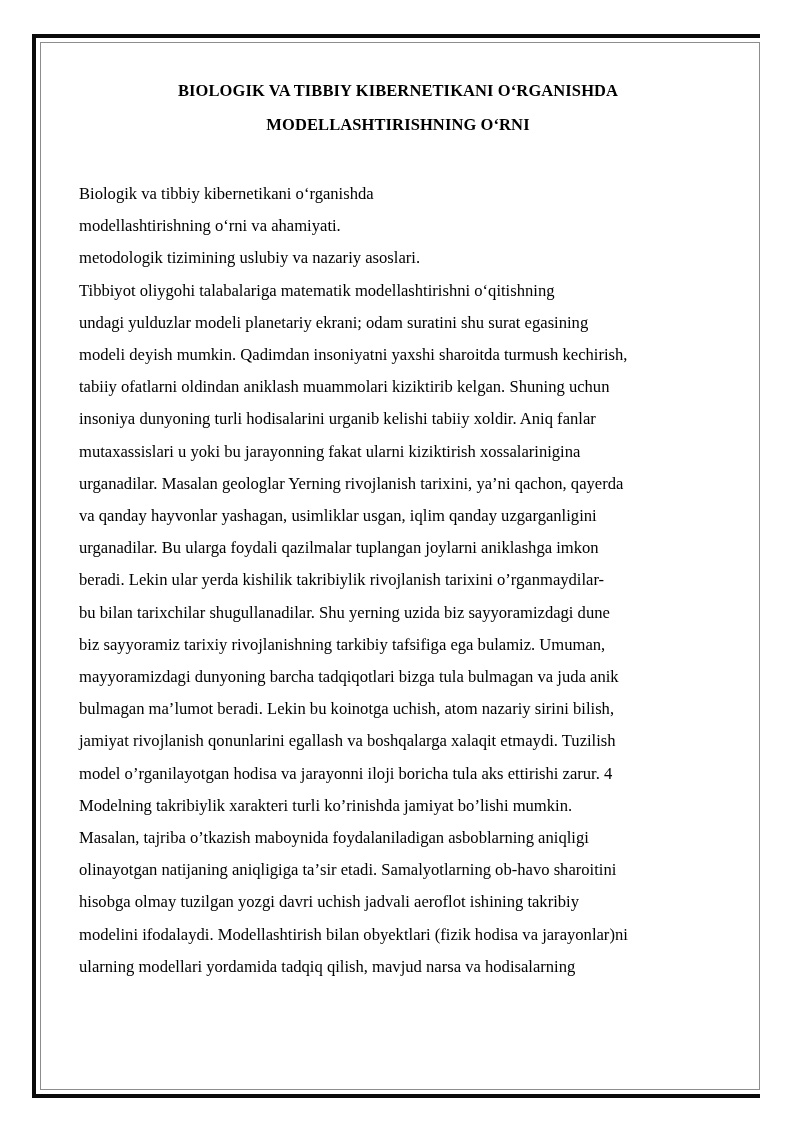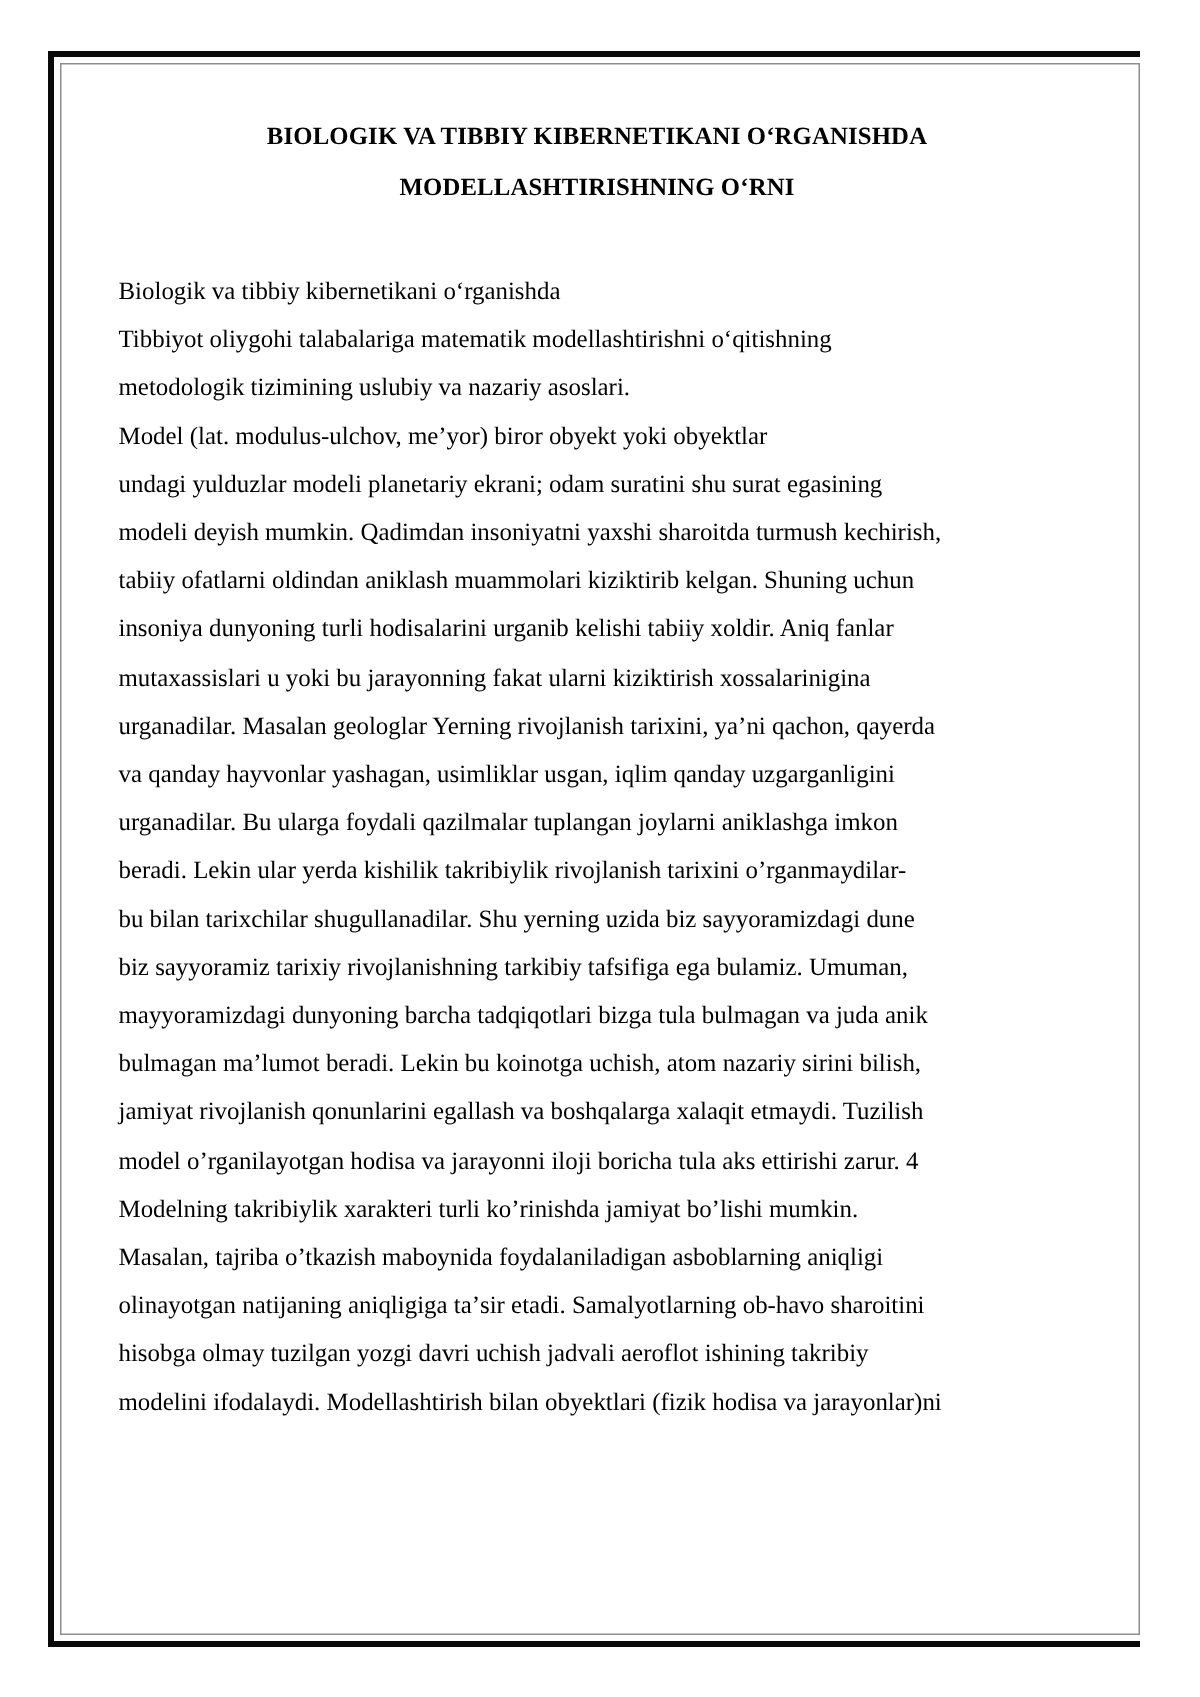--- a/index.html
+++ b/index.html
@@ -93,40 +93,41 @@
 
       <h1 class="doc-title">
         <span class="title-line">BIOLOGIK VA TIBBIY KIBERNETIKANI OʻRGANISHDA</span>
         <span class="title-line">MODELLASHTIRISHNING OʻRNI</span>
       </h1>
 
       <div class="title-gap"></div>
 
       <div class="body-text">
         <span class="body-line">Biologik va tibbiy kibernetikani oʻrganishda</span>
+        <span class="body-line">modellashtirishning oʻrni va ahamiyati.</span>
+        <span class="body-line">metodologik tizimining uslubiy va nazariy asoslari.</span>
         <span class="body-line">Tibbiyot oliygohi talabalariga matematik modellashtirishni oʻqitishning</span>
-        <span class="body-line">metodologik tizimining uslubiy va nazariy asoslari.</span>
-        <span class="body-line">Model (lat. modulus-ulchov, meʼyor) biror obyekt yoki obyektlar</span>
         <span class="body-line">undagi yulduzlar modeli planetariy ekrani; odam suratini shu surat egasining</span>
         <span class="body-line">modeli deyish mumkin. Qadimdan insoniyatni yaxshi sharoitda turmush kechirish,</span>
         <span class="body-line">tabiiy ofatlarni oldindan aniklash muammolari kiziktirib kelgan. Shuning uchun</span>
         <span class="body-line">insoniya dunyoning turli hodisalarini urganib kelishi tabiiy xoldir. Aniq fanlar</span>
         <span class="body-line">mutaxassislari u yoki bu jarayonning fakat ularni kiziktirish xossalarinigina</span>
         <span class="body-line">urganadilar. Masalan geologlar Yerning rivojlanish tarixini, yaʼni qachon, qayerda</span>
         <span class="body-line">va qanday hayvonlar yashagan, usimliklar usgan, iqlim qanday uzgarganligini</span>
         <span class="body-line">urganadilar. Bu ularga foydali qazilmalar tuplangan joylarni aniklashga imkon</span>
         <span class="body-line">beradi. Lekin ular yerda kishilik takribiylik rivojlanish tarixini o’rganmaydilar-</span>
         <span class="body-line">bu bilan tarixchilar shugullanadilar. Shu yerning uzida biz sayyoramizdagi dune</span>
         <span class="body-line">biz sayyoramiz tarixiy rivojlanishning tarkibiy tafsifiga ega bulamiz. Umuman,</span>
         <span class="body-line">mayyoramizdagi dunyoning barcha tadqiqotlari bizga tula bulmagan va juda anik</span>
         <span class="body-line">bulmagan maʼlumot beradi. Lekin bu koinotga uchish, atom nazariy sirini bilish,</span>
         <span class="body-line">jamiyat rivojlanish qonunlarini egallash va boshqalarga xalaqit etmaydi. Tuzilish</span>
         <span class="body-line">model o’rganilayotgan hodisa va jarayonni iloji boricha tula aks ettirishi zarur. 4</span>
         <span class="body-line">Modelning takribiylik xarakteri turli ko’rinishda jamiyat bo’lishi mumkin.</span>
         <span class="body-line">Masalan, tajriba o’tkazish maboynida foydalaniladigan asboblarning aniqligi</span>
         <span class="body-line">olinayotgan natijaning aniqligiga taʼsir etadi. Samalyotlarning ob-havo sharoitini</span>
         <span class="body-line">hisobga olmay tuzilgan yozgi davri uchish jadvali aeroflot ishining takribiy</span>
         <span class="body-line">modelini ifodalaydi. Modellashtirish bilan obyektlari (fizik hodisa va jarayonlar)ni</span>
+        <span class="body-line">ularning modellari yordamida tadqiq qilish, mavjud narsa va hodisalarning</span>
       </div>
 
     </div>
   </div>
 </div>
 
 </body></html>

